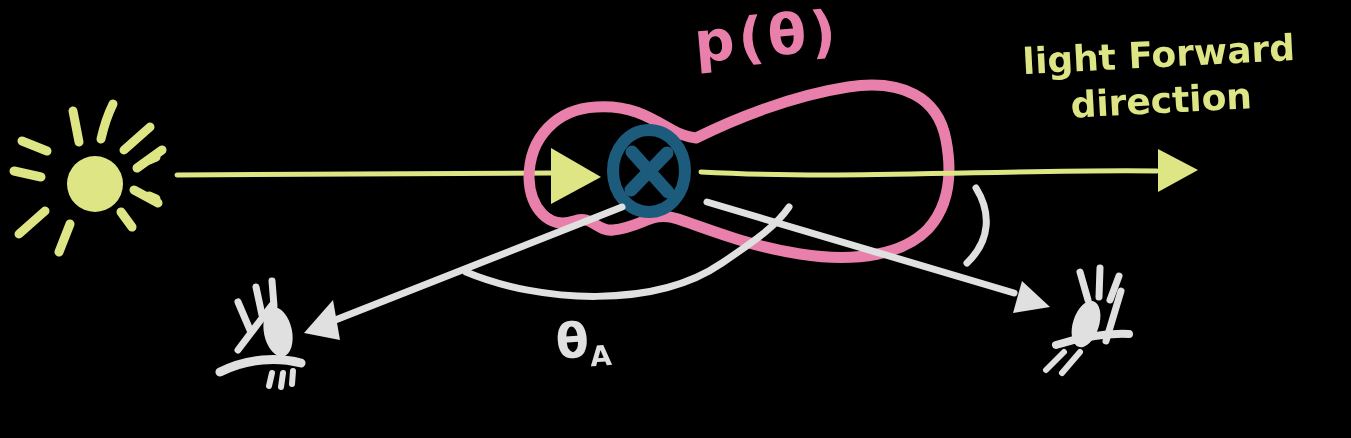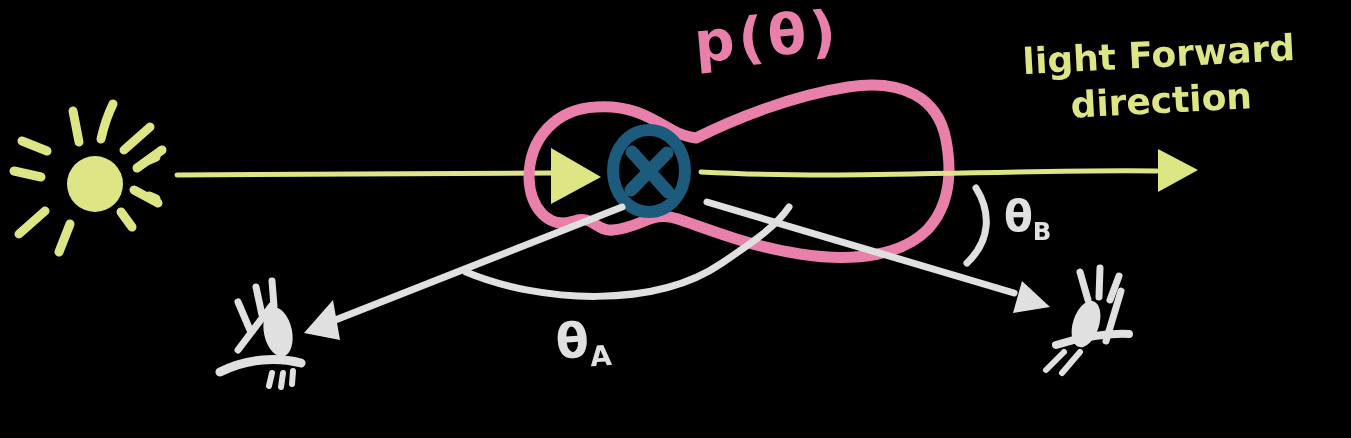--- a/index.html
+++ b/index.html
@@ -127,15 +127,14 @@
 
   <div class="label lbl-pink phase-label">p(θ)</div>
 
   <div class="label lbl-yellow lightdir-label">
     <div>light Forward</div>
     <div>direction</div>
   </div>
 
   <div class="label lbl-gray theta-a-label"><span>θ</span><span class="theta-sub">A</span></div>
 
-  <div class="label lbl-gray theta-b-label"><span>θ</span><span class="theta-sub">B</span></div>
 
 </div>
 
 </body></html>

